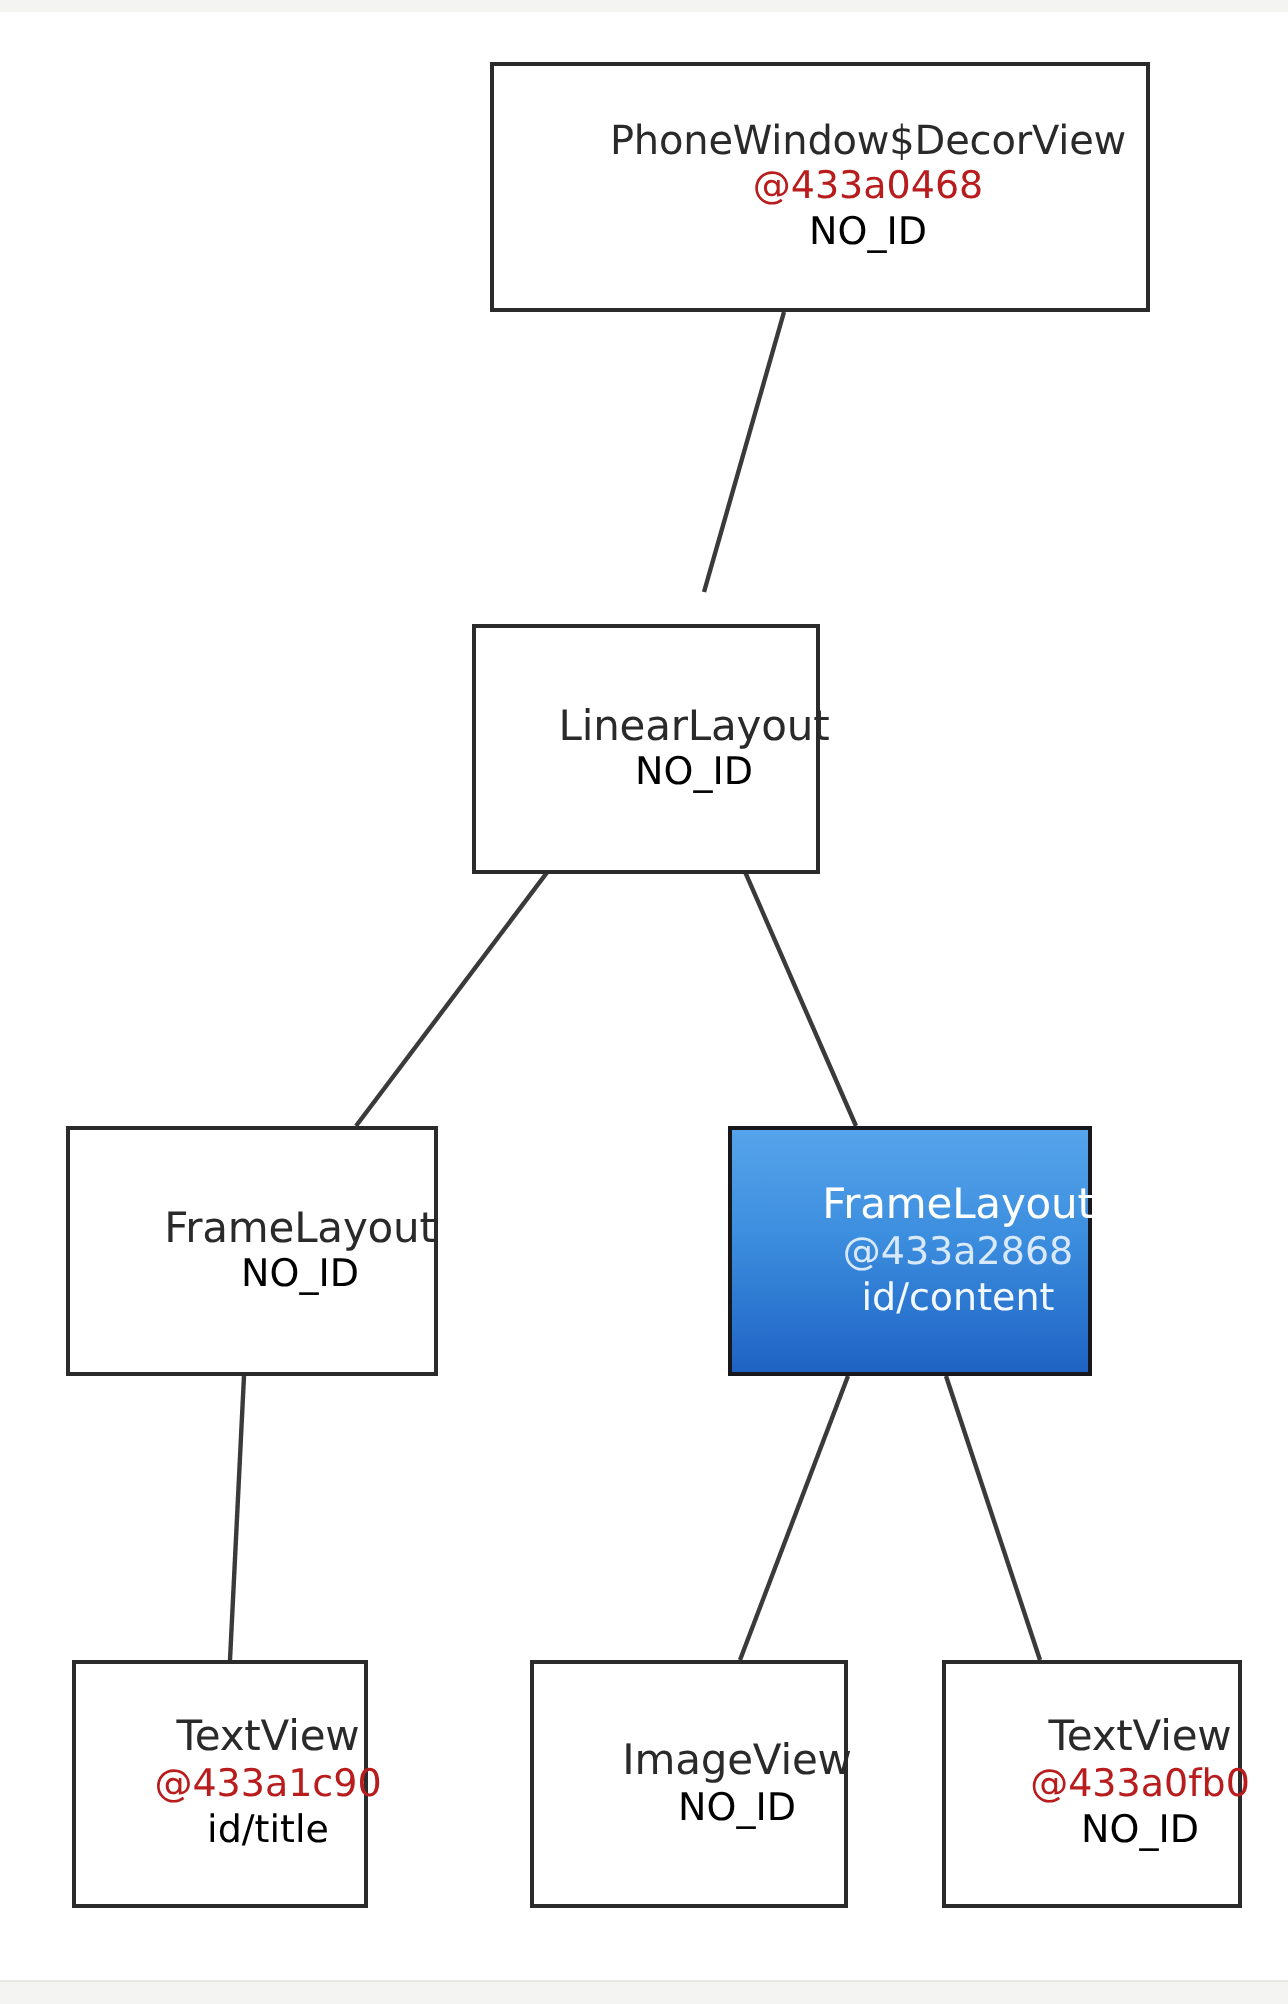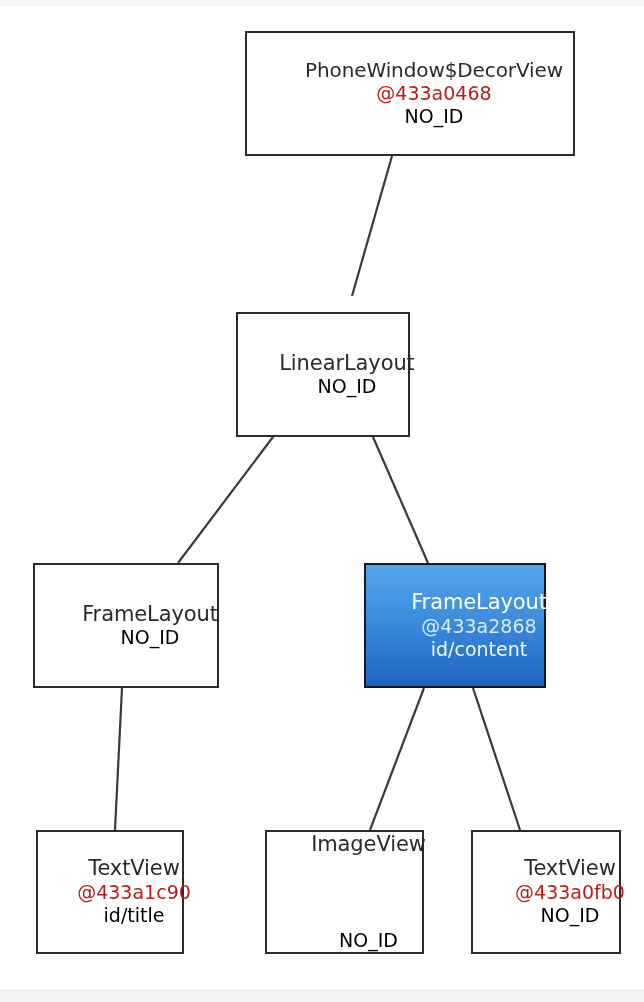--- a/index.html
+++ b/index.html
@@ -111,21 +111,21 @@
       <div class="node selected" style="left: 364px; top: 563px; width: 182px; height: 125px;">
         <div class="node-class">FrameLayout</div>
         <div class="node-addr">@433a2868</div>
         <div class="node-id">id/content</div>
       </div>
       <div class="node" style="left: 36px; top: 830px; width: 148px; height: 124px;">
         <div class="node-class">TextView</div>
         <div class="node-addr">@433a1c90</div>
         <div class="node-id">id/title</div>
       </div>
-      <div class="node" style="left: 265px; top: 830px; width: 159px; height: 124px; justify-content: space-between;">
+      <div class="node" style="left: 265px; top: 830px; width: 159px; height: 124px;">
         <div class="node-class">ImageView</div>
         <div class="node-id">NO_ID</div>
       </div>
       <div class="node" style="left: 471px; top: 830px; width: 150px; height: 124px;">
         <div class="node-class">TextView</div>
         <div class="node-addr">@433a0fb0</div>
         <div class="node-id">NO_ID</div>
       </div>
     </div>
 

